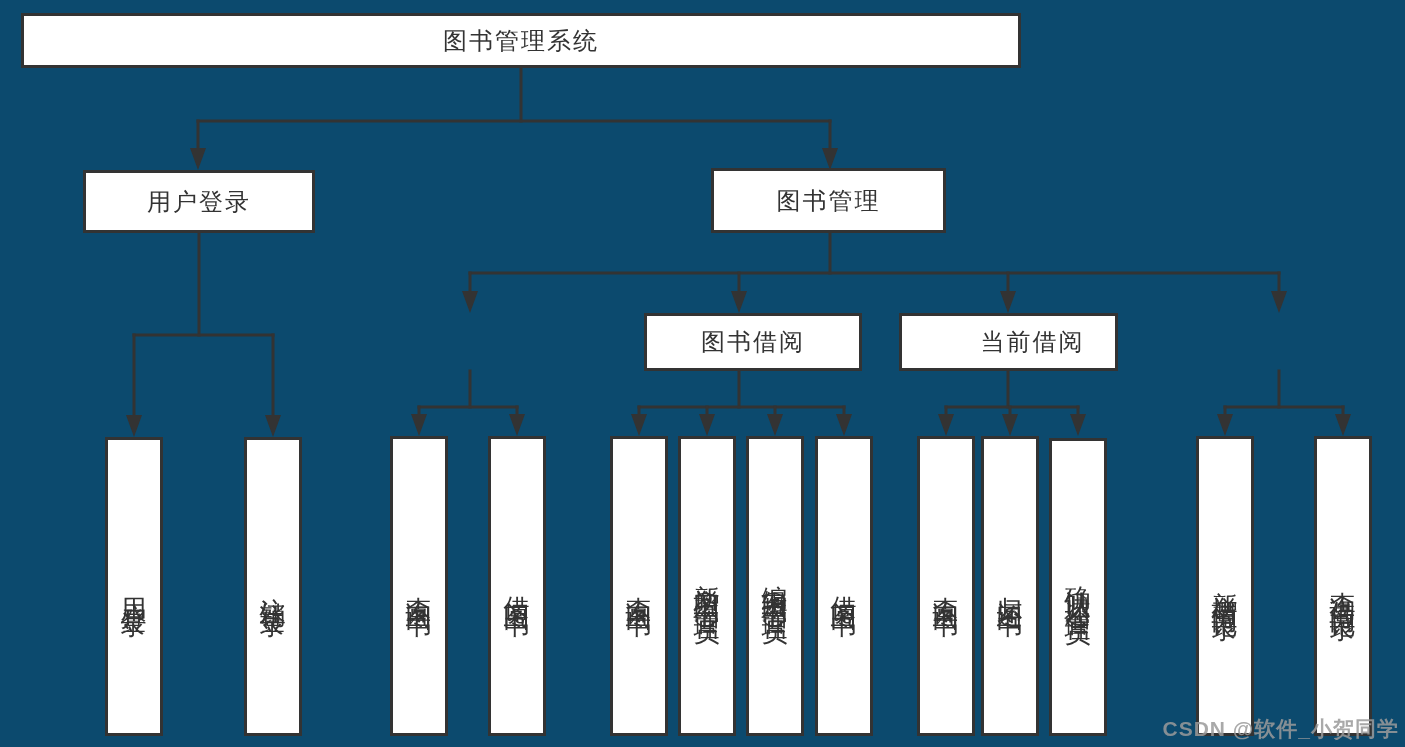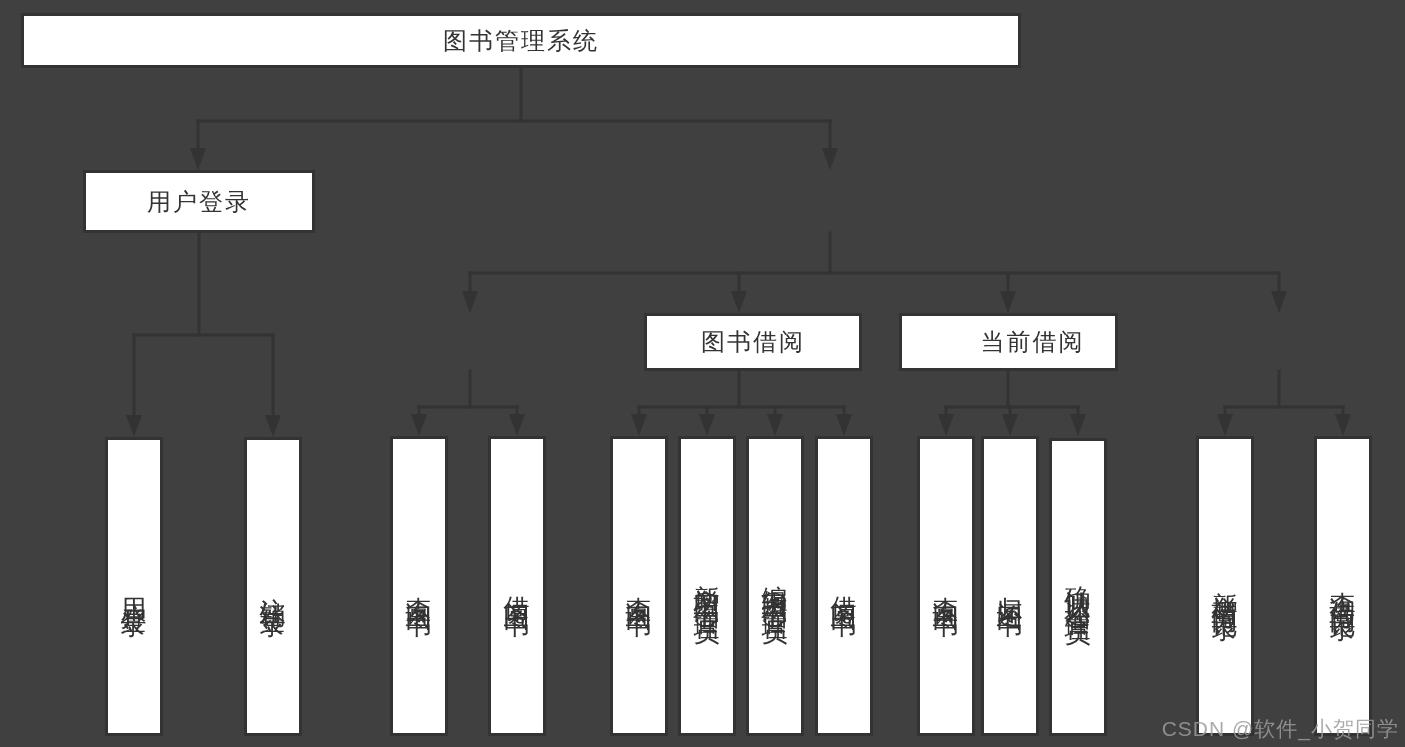--- a/index.html
+++ b/index.html
@@ -1,20 +1,20 @@
 <!DOCTYPE html>
 <html><head>
 <meta charset="utf-8">
 <style>
   html, body { margin: 0; padding: 0; background: #ffffff; }
   .canvas {
     position: relative;
     width: 1405px;
     height: 747px;
-    background: #404040;
+    background: #0c4a6e;
     font-family: "Liberation Sans", sans-serif;
     color: #333333;
     overflow: hidden;
   }
   svg.connectors {
     position: absolute;
     left: 0; top: 0;
     width: 1405px; height: 747px;
     pointer-events: none;
   }
@@ -41,20 +41,21 @@
     overflow: hidden;
   }
   .watermark {
     position: absolute;
     right: 6px;
     bottom: 4px;
     font-size: 21px;
     letter-spacing: 1px;
     color: #9b9b9b;
     opacity: 0.85;
+    font-weight: bold;
   }
 </style>
 </head>
 <body>
 
 <div class="canvas">
 
   <svg class="connectors" viewBox="0 0 1405 747" xmlns="http://www.w3.org/2000/svg">
     <g stroke="#333333" stroke-width="3" stroke-linecap="square" fill="none">
 
@@ -117,20 +118,21 @@
       <polygon points="1002,414 1018,414 1010,436"></polygon>
       <polygon points="1070,414 1086,414 1078,436"></polygon>
       <polygon points="1217,414 1233,414 1225,436"></polygon>
       <polygon points="1335,414 1351,414 1343,436"></polygon>
     </g>
   </svg>
 
   <div class="box" style="left:21px; top:13px; width:1000px; height:55px;">图书管理系统</div>
 
   <div class="box" style="left:83px; top:170px; width:232px; height:63px;">用户登录</div>
+  <div class="box" style="left:711px; top:168px; width:235px; height:65px;">图书管理</div>
 
   <div class="box" style="left:644px; top:313px; width:218px; height:58px;">图书借阅</div>
   <div class="box" style="left:899px; top:313px; width:219px; height:58px;padding-left:48px;">当前借阅</div>
 
   <div class="box vbox" style="left:105px; top:437px; width:58px; height:299px;">用户登录</div>
   <div class="box vbox" style="left:244px; top:437px; width:58px; height:299px;">注销登录</div>
 
   <div class="box vbox" style="left:390px; top:436px; width:58px; height:300px;">查询图书</div>
   <div class="box vbox" style="left:488px; top:436px; width:58px; height:300px;">借阅图书</div>
 

